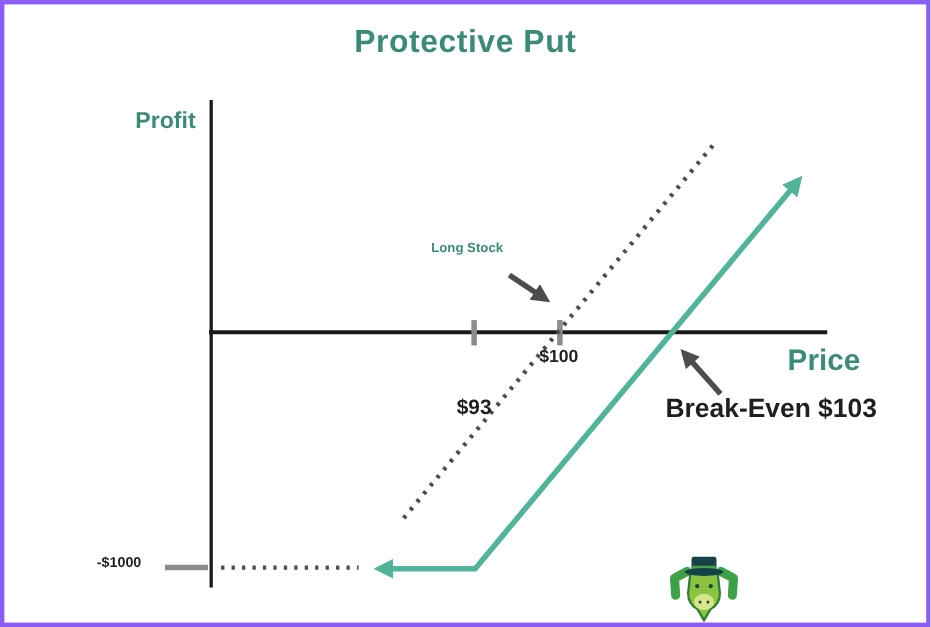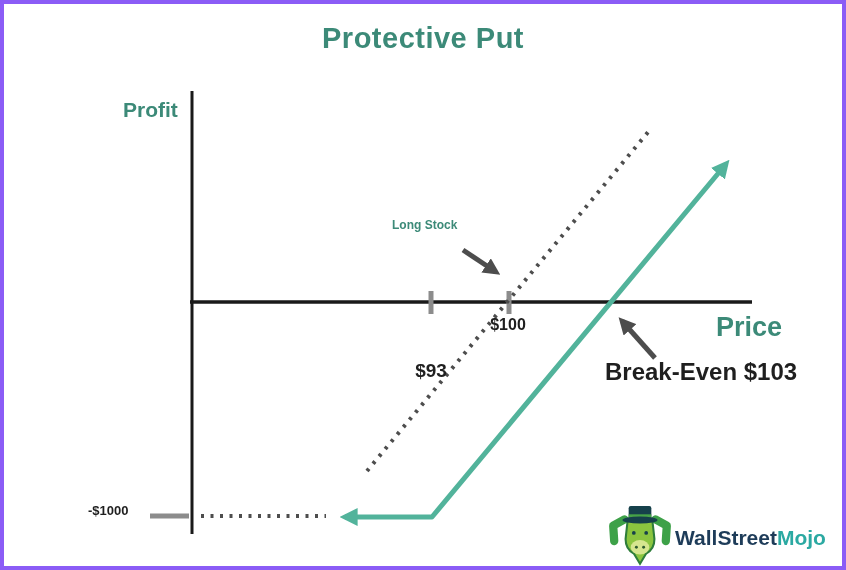--- a/index.html
+++ b/index.html
@@ -81,17 +81,14 @@
     <circle cx="28.5" cy="42" r="1.4" fill="#2e5a2f"></circle>
     <circle cx="35.5" cy="42" r="1.4" fill="#2e5a2f"></circle>
 
     <circle cx="26" cy="28" r="1.8" fill="#16414b"></circle>
     <circle cx="38" cy="28" r="1.8" fill="#16414b"></circle>
 
     <rect x="21" y="2" width="22" height="13" rx="2" fill="#16414b"></rect>
     <rect x="21" y="10" width="22" height="4" fill="#46a247"></rect>
     <ellipse cx="32" cy="15.5" rx="17" ry="3.5" fill="#16414b"></ellipse>
   </svg>
-  <div class="logo">
-    <span class="p1">WallStreet</span><span class="p2">Mojo</span>
-  </div>
 
 </div>
 
 </body></html>

